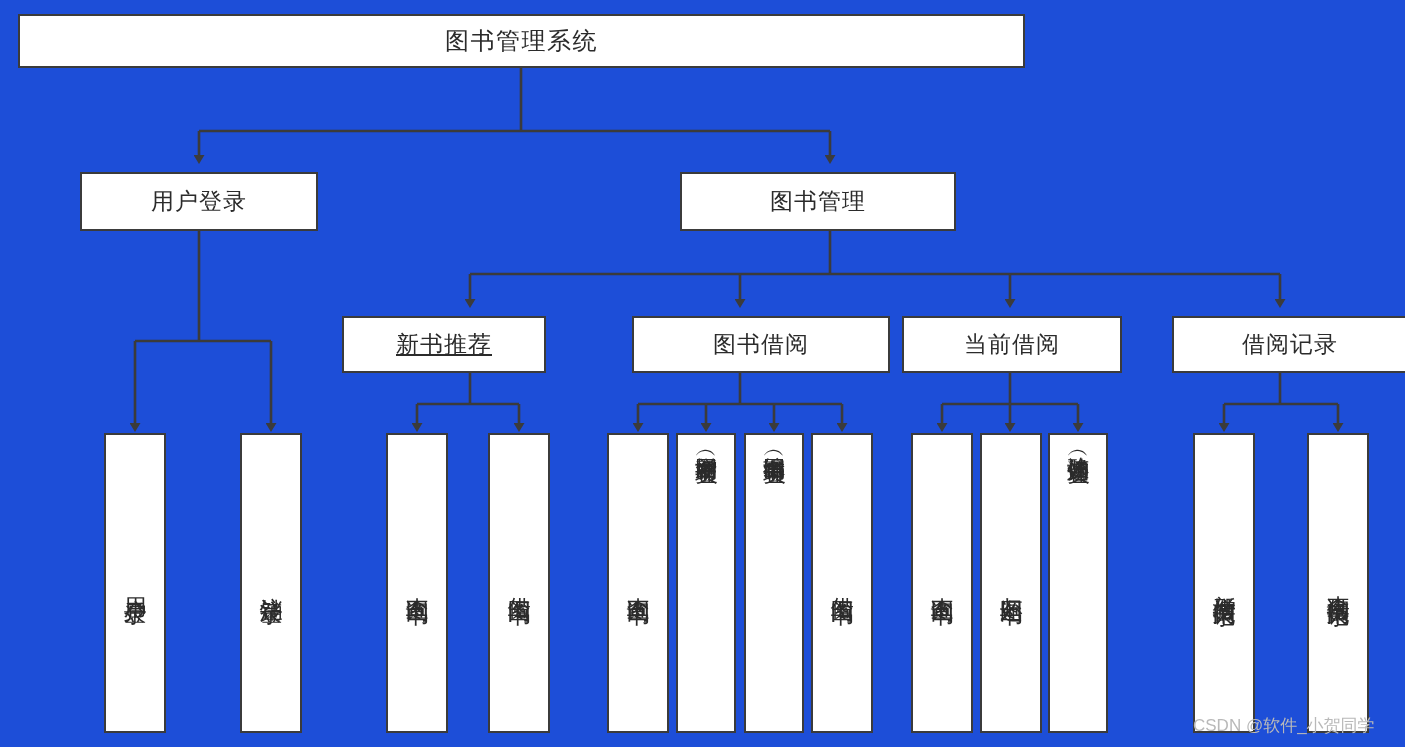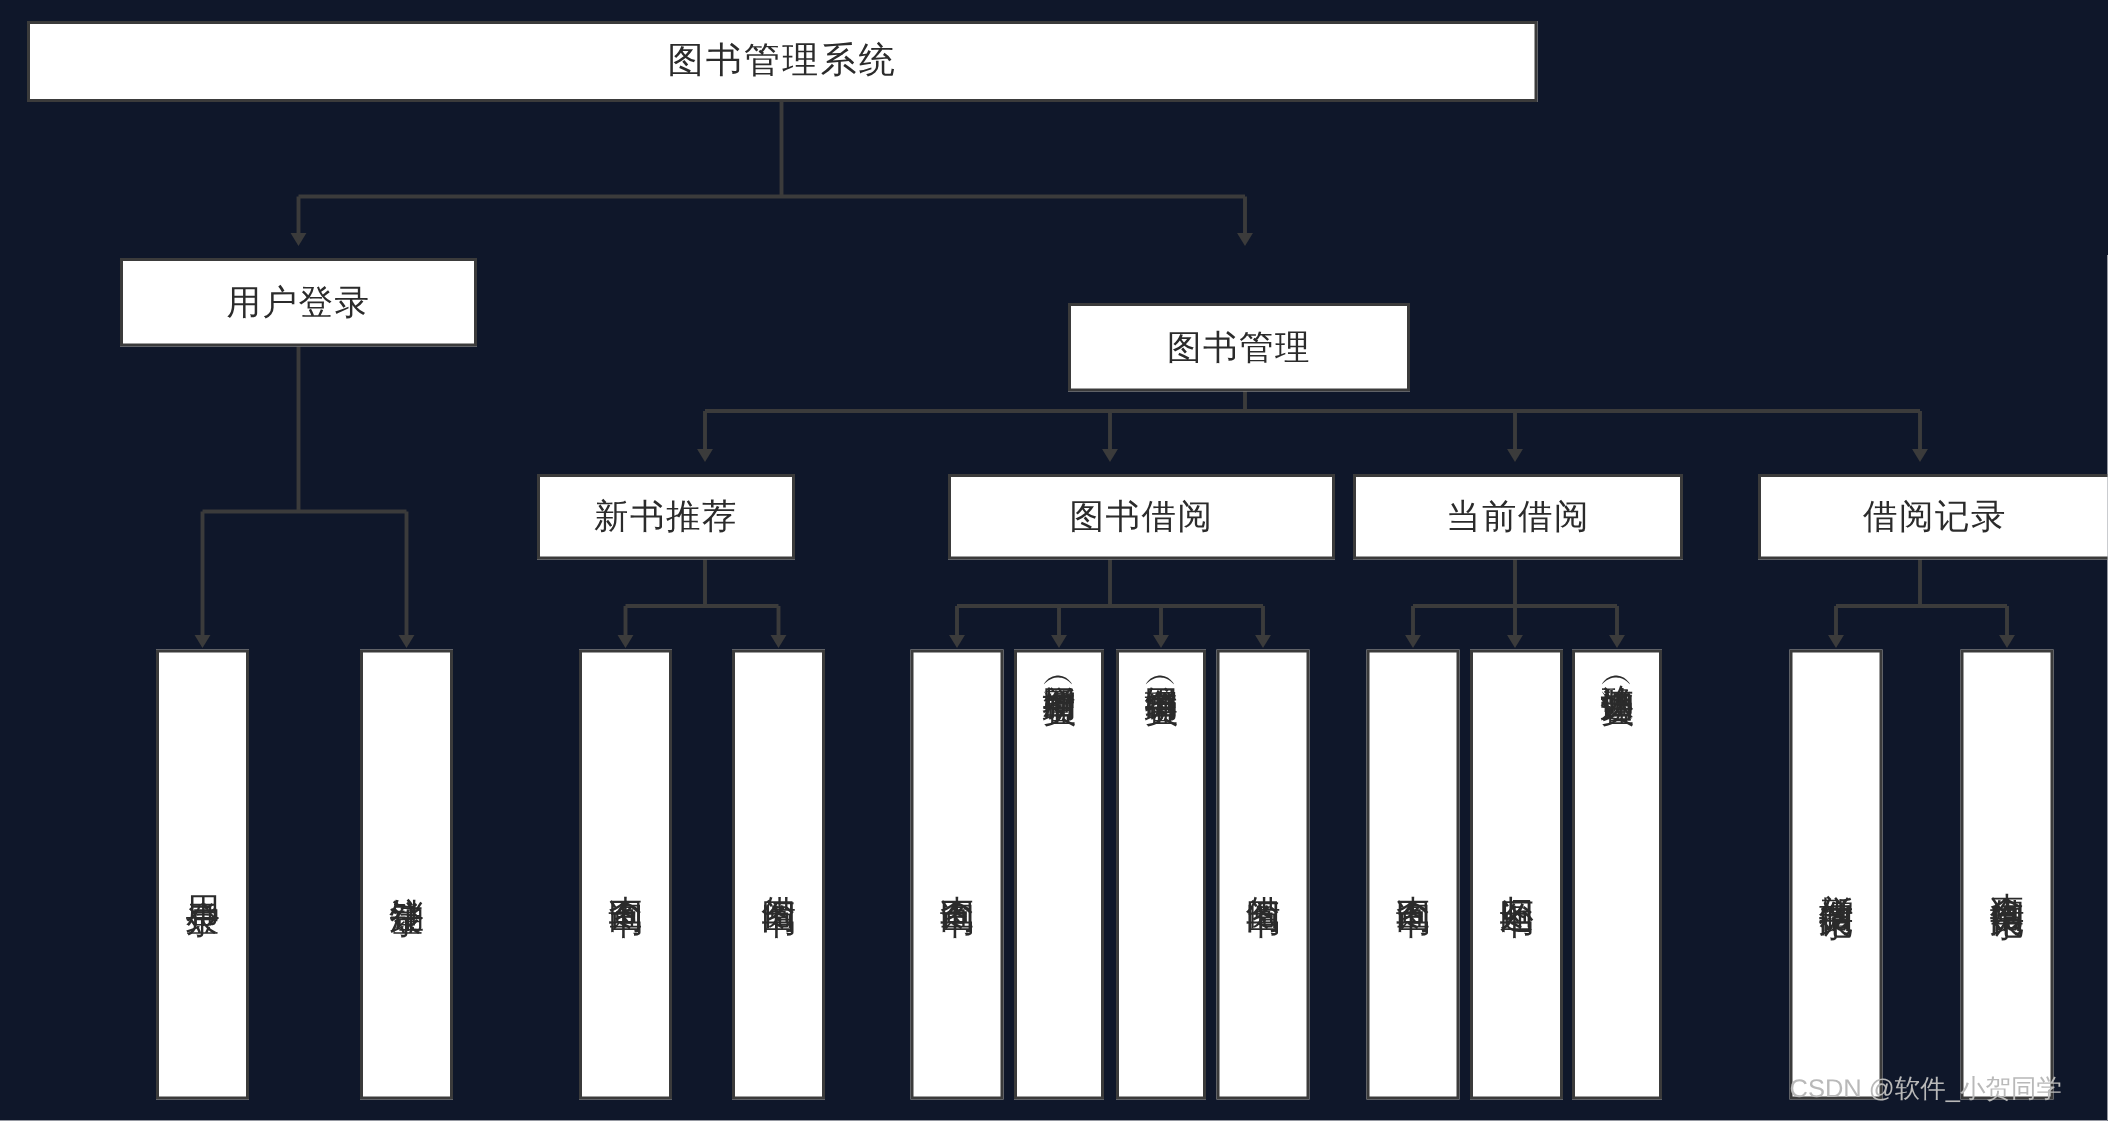--- a/index.html
+++ b/index.html
@@ -10,21 +10,21 @@
   body {
     width: 1405px;
     height: 747px;
     font-family: "Liberation Sans", "DejaVu Sans", sans-serif;
     overflow: hidden;
   }
   #diagram-root {
     position: relative;
     width: 1405px;
     height: 747px;
-    background: #0f172a;
+    background: #1d4ed8;
   }
   svg.connector-layer {
     position: absolute;
     left: 0;
     top: 0;
     width: 1405px;
     height: 747px;
     pointer-events: none;
   }
   .node {
@@ -142,25 +142,25 @@
     </g>
   </svg>
 
   <div class="node h root" style="left:18px; top:14px; width:1007px; height:54px;">
     <span class="node-label">图书管理系统</span>
   </div>
 
   <div class="node h" style="left:80px; top:172px; width:238px; height:59px;">
     <span class="node-label">用户登录</span>
   </div>
-  <div class="node h" style="left:712px; top:172px; width:228px; height:59px;margin-top:30px;">
+  <div class="node h" style="left:680px; top:172px; width:276px; height:59px;">
     <span class="node-label">图书管理</span>
   </div>
 
-  <div class="node h" style="left:358px; top:316px; width:172px; height:57px;">
+  <div class="node h" style="left:342px; top:316px; width:204px; height:57px;text-decoration:underline;">
     <span class="node-label">新书推荐</span>
   </div>
   <div class="node h" style="left:632px; top:316px; width:258px; height:57px;">
     <span class="node-label">图书借阅</span>
   </div>
   <div class="node h" style="left:902px; top:316px; width:220px; height:57px;">
     <span class="node-label">当前借阅</span>
   </div>
   <div class="node h" style="left:1172px; top:316px; width:236px; height:57px;">
     <span class="node-label">借阅记录</span>

